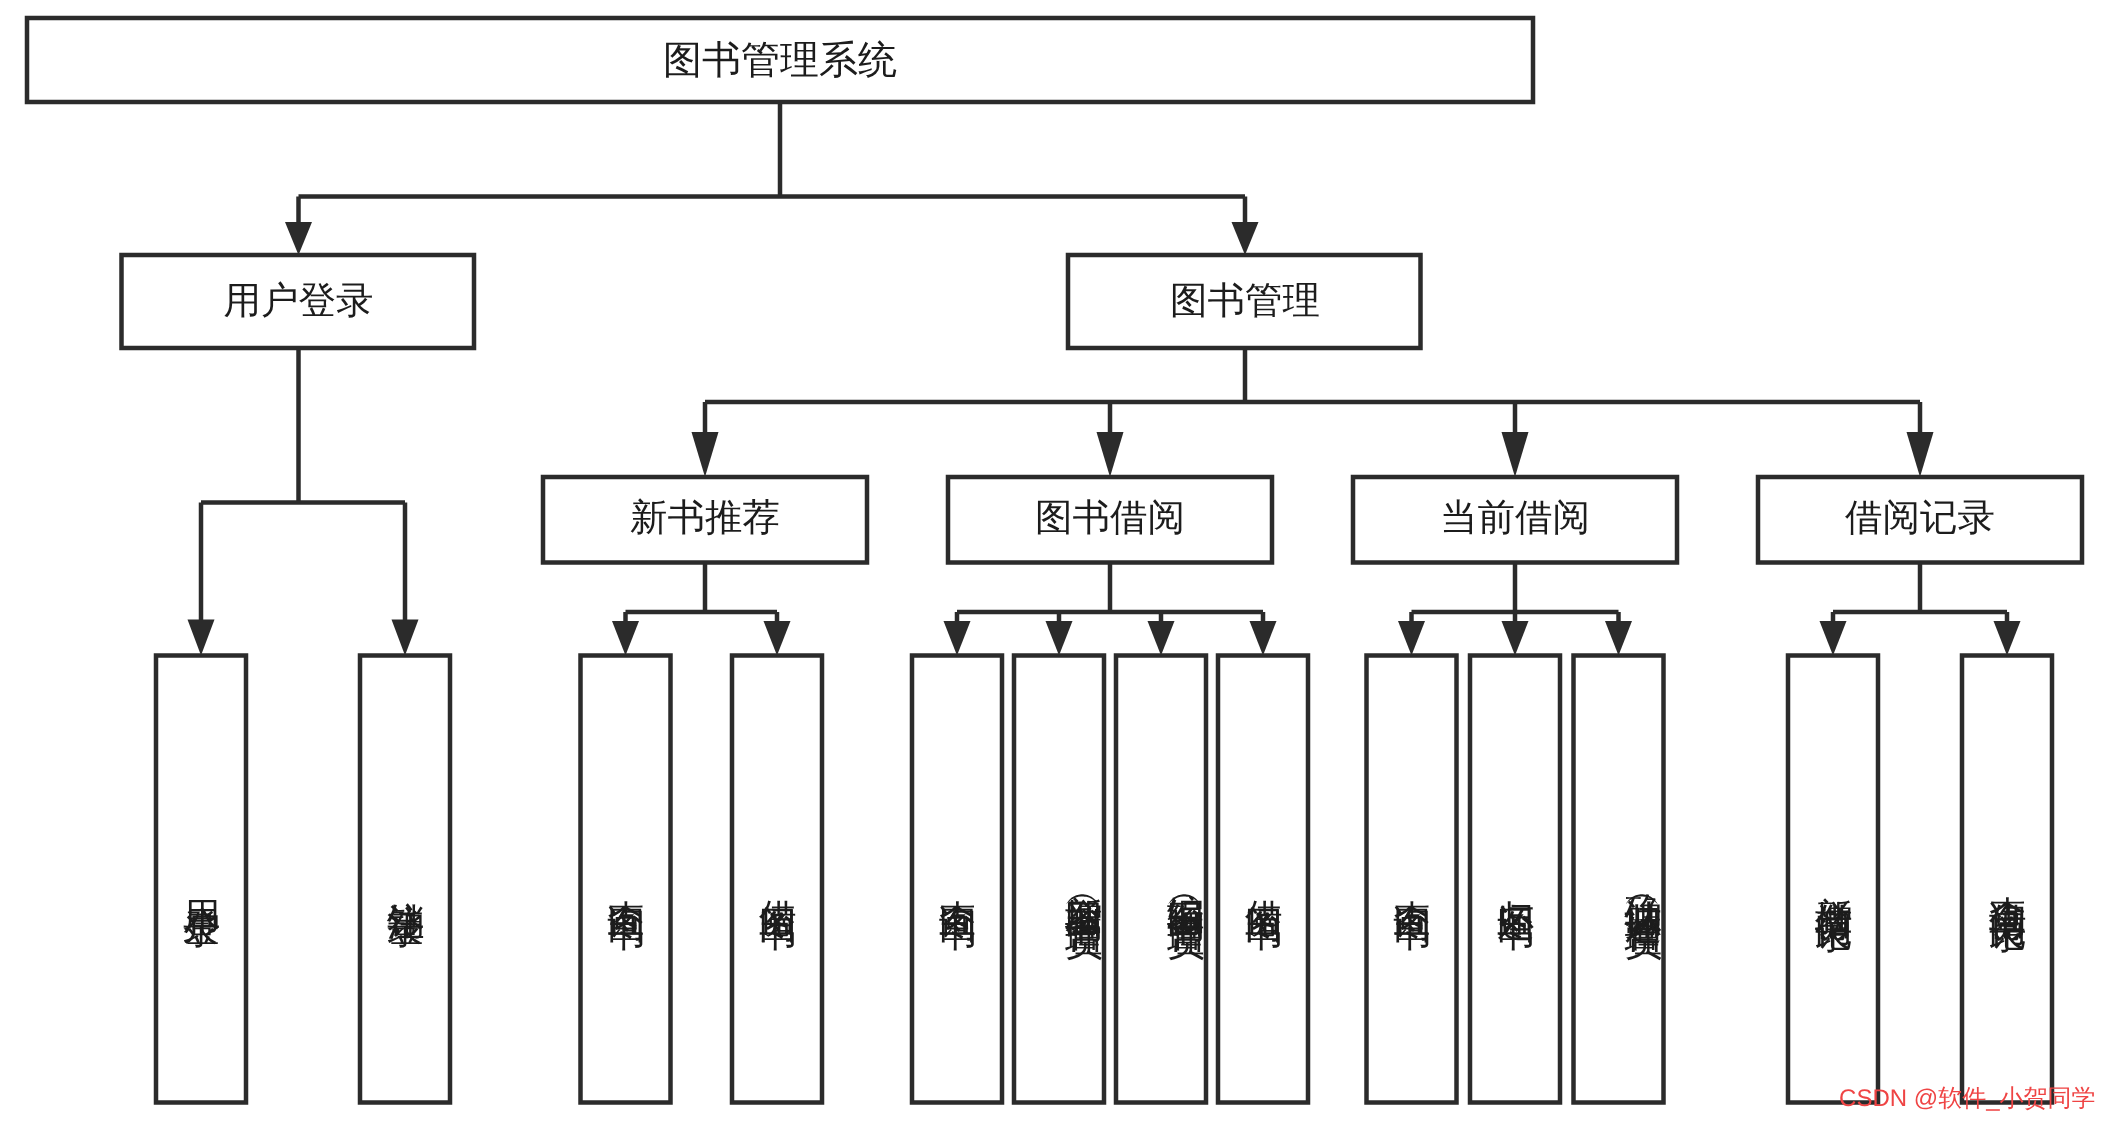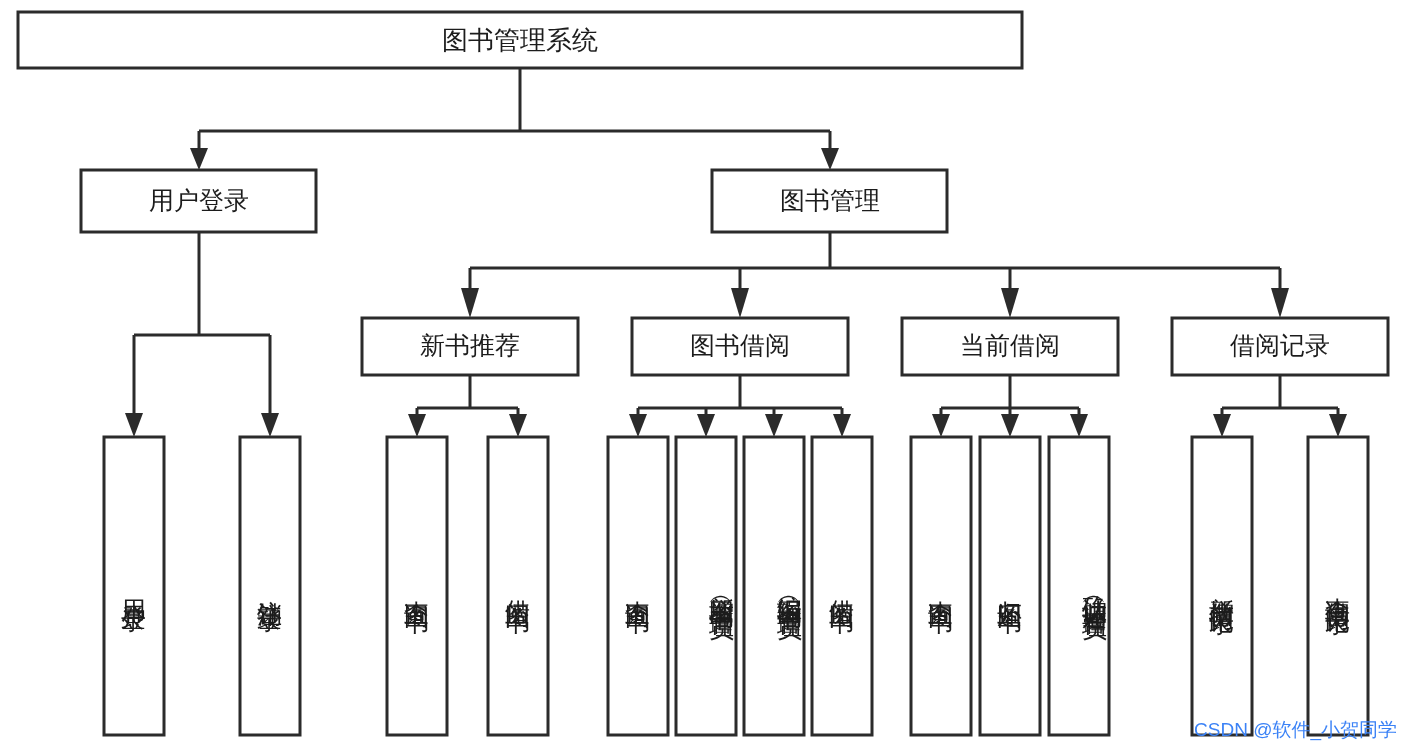--- a/index.html
+++ b/index.html
@@ -66,22 +66,22 @@
     align-items: center;
     justify-content: center;
     white-space: nowrap;
     pointer-events: none;
   }
   .watermark {
     position: absolute;
     right: 8px;
     bottom: 4px;
     font-family: "Liberation Sans", "DejaVu Sans", sans-serif;
-    font-size: 19px;
-    color: #3b82f6;
+    font-size: 16px;
+    color: #ef4444;
     white-space: nowrap;
   }
 </style>
 </head>
 <body>
 
 <div id="diagram-root">
 
   <svg id="flow" viewBox="0 0 1405 747" xmlns="http://www.w3.org/2000/svg">
 

